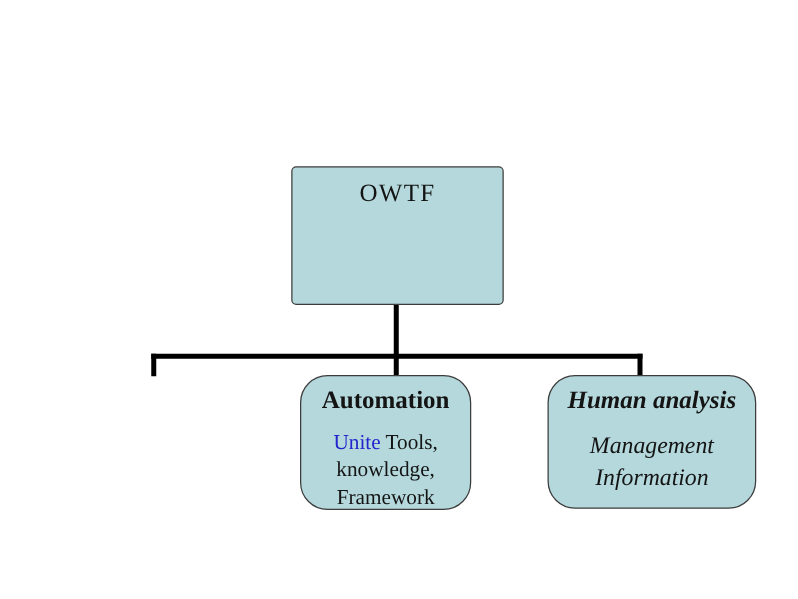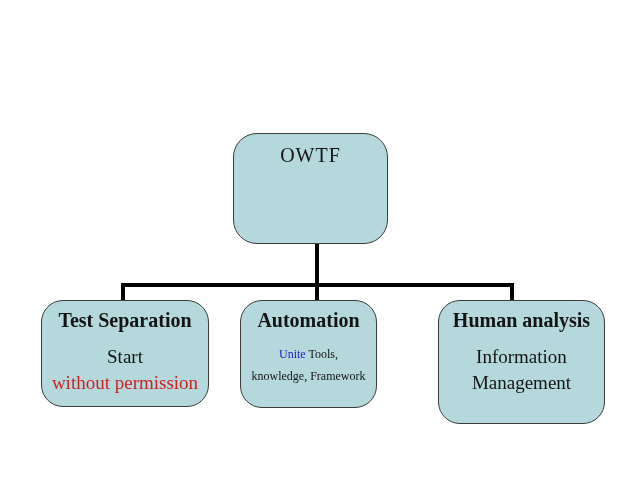--- a/index.html
+++ b/index.html
@@ -43,46 +43,46 @@
     box-sizing: border-box;
     background: var(--box-fill, #b4d8dc);
     border: 1.6px solid var(--box-border, #3c3c3c);
     border-radius: 22px;
     text-align: center;
     color: var(--text-black, #141414);
     font-family: "Liberation Serif", serif;
   }
 
   #owtf-box {
-    left: 233px; top: 133px; width: 155px; height: 111px;
-    border-radius: 24px;
+    left: 233px; top: 133px; width: 170px; height: 111px;
+    border-radius: 4px;
     padding-top: 10px;
     font-size: 20px;
     letter-spacing: 1px;
   }
 
   #box-test  { left: 41px;  top: 300px; width: 168px; height: 107px; }
   #box-auto  { left: 240px; top: 300px; width: 137px; height: 108px; font-family: Liberation Serif, serif; }
-  #box-human { left: 438px; top: 300px; width: 167px; height: 124px; }
+  #box-human { left: 438px; top: 300px; width: 167px; height: 107px; font-style: italic; }
 
   .node-header {
     padding-top: 7px;
     font-weight: bold;
     font-size: 20px;
     line-height: 24px;
   }
 
   .body-lg {
     margin-top: 12px;
     font-size: 19px;
     line-height: 26px;
   }
   .body-md {
     margin-top: 11px;
-    font-size: 12px;
+    font-size: 17px;
     line-height: 22px;
   }
   .body-line { display: block; }
 
   .red  { color: var(--accent-red, #cc2222); }
   .blue { color: var(--accent-blue, #2424cc); }
 </style>
 </head>
 <body>
 
@@ -91,37 +91,30 @@
 
   <div class="conn" id="conn-v-root"></div>
   <div class="conn" id="conn-h"></div>
   <div class="conn" id="conn-stub-l"></div>
   <div class="conn" id="conn-stub-r"></div>
 
   <div class="node" id="owtf-box">
     <span>OWTF</span>
   </div>
 
-  <div class="node" id="box-test">
-    <div class="node-header">Test Separation</div>
-    <div class="body-lg">
-      <span class="body-line">Start</span>
-      <span class="body-line red">without permission</span>
-    </div>
-  </div>
 
   <div class="node" id="box-auto">
     <div class="node-header">Automation</div>
     <div class="body-md">
       <span class="body-line"><span class="blue">Unite</span><span> Tools,</span></span>
       <span class="body-line">knowledge, Framework</span>
     </div>
   </div>
 
   <div class="node" id="box-human">
     <div class="node-header">Human analysis</div>
     <div class="body-lg">
+      <span class="body-line">Management</span>
       <span class="body-line">Information</span>
-      <span class="body-line">Management</span>
     </div>
   </div>
 
 </div>
 
 </body></html>

